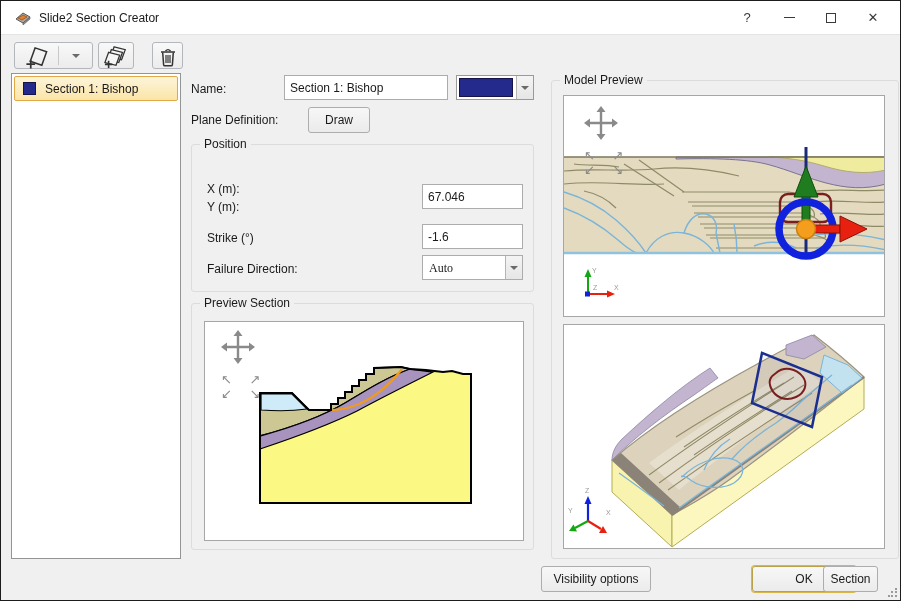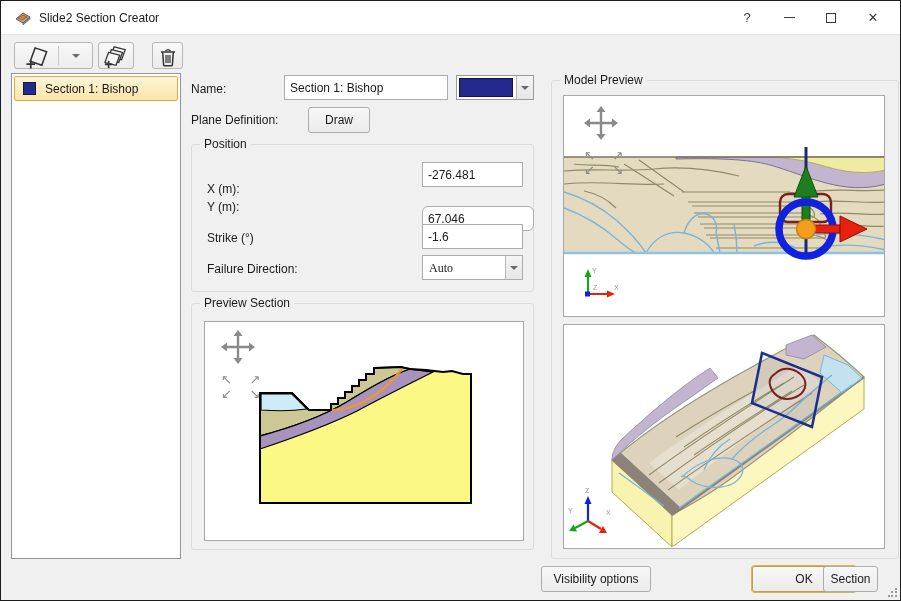--- a/index.html
+++ b/index.html
@@ -112,23 +112,22 @@
     <div class="arrow-box" style="position:absolute;right:0;top:0;bottom:0;width:17px;background:linear-gradient(#f4f4f4,#e6e6e6);border-left:1px solid #b5b5b5;display:flex;align-items:center;justify-content:center;">
       <span class="dd-arrow"></span>
     </div>
   </div>
   <label class="fl" style="left:190px;top:112px;">Plane Definition:</label>
   <button class="btn" style="left:283px;top:106px;width:62px;margin-left:24px;">Draw</button>
 
   <div class="groupbox" style="left:190px;top:143px;width:343px;height:148px;">
     <span class="legend">Position</span>
     <label class="fl" style="left:15px;top:37px;">X (m):</label>
-    <input class="fv" style="left: 230px; top: 17px; width: 101px;" value="-276.481">
     <label class="fl" style="left:15px;top:55px;">Y (m):</label>
-    <input class="fv" style="left: 230px; top: 61px; width: 112px; border-radius: 6px;" value="67.046">
+    <input class="fv" style="left: 230px; top: 39px; width: 101px;" value="67.046">
     <label class="fl" style="left:15px;top:86px;">Strike (°)</label>
     <input class="fv" style="left: 230px; top: 79px; width: 101px;" value="-1.6">
     <label class="fl" style="left:15px;top:117px;">Failure Direction:</label>
     <div class="combo" style="left:230px;top:110px;width:101px;">
       <span class="val">Auto</span>
       <span class="arrow-box">
           <span class="dd-arrow"></span>
         </span>
     </div>
   </div>

